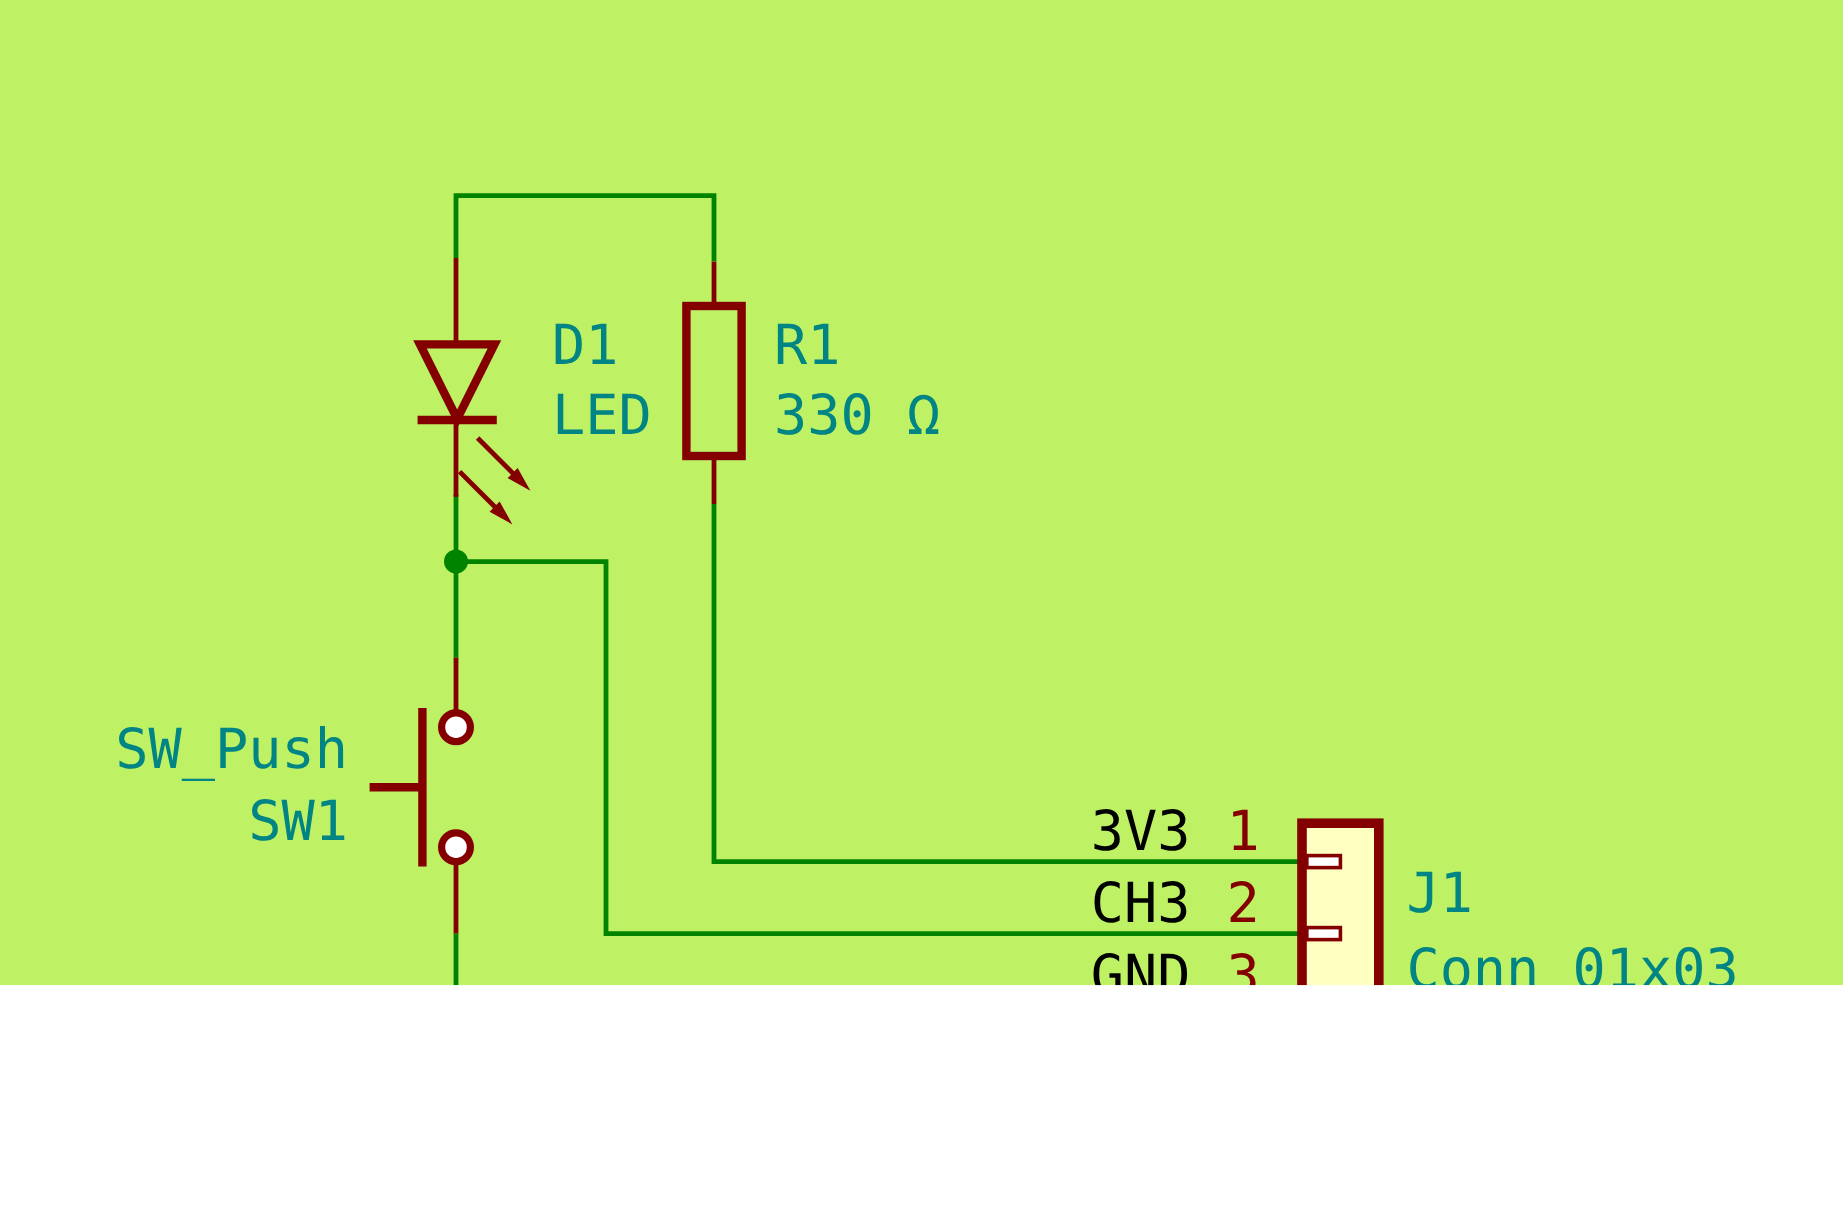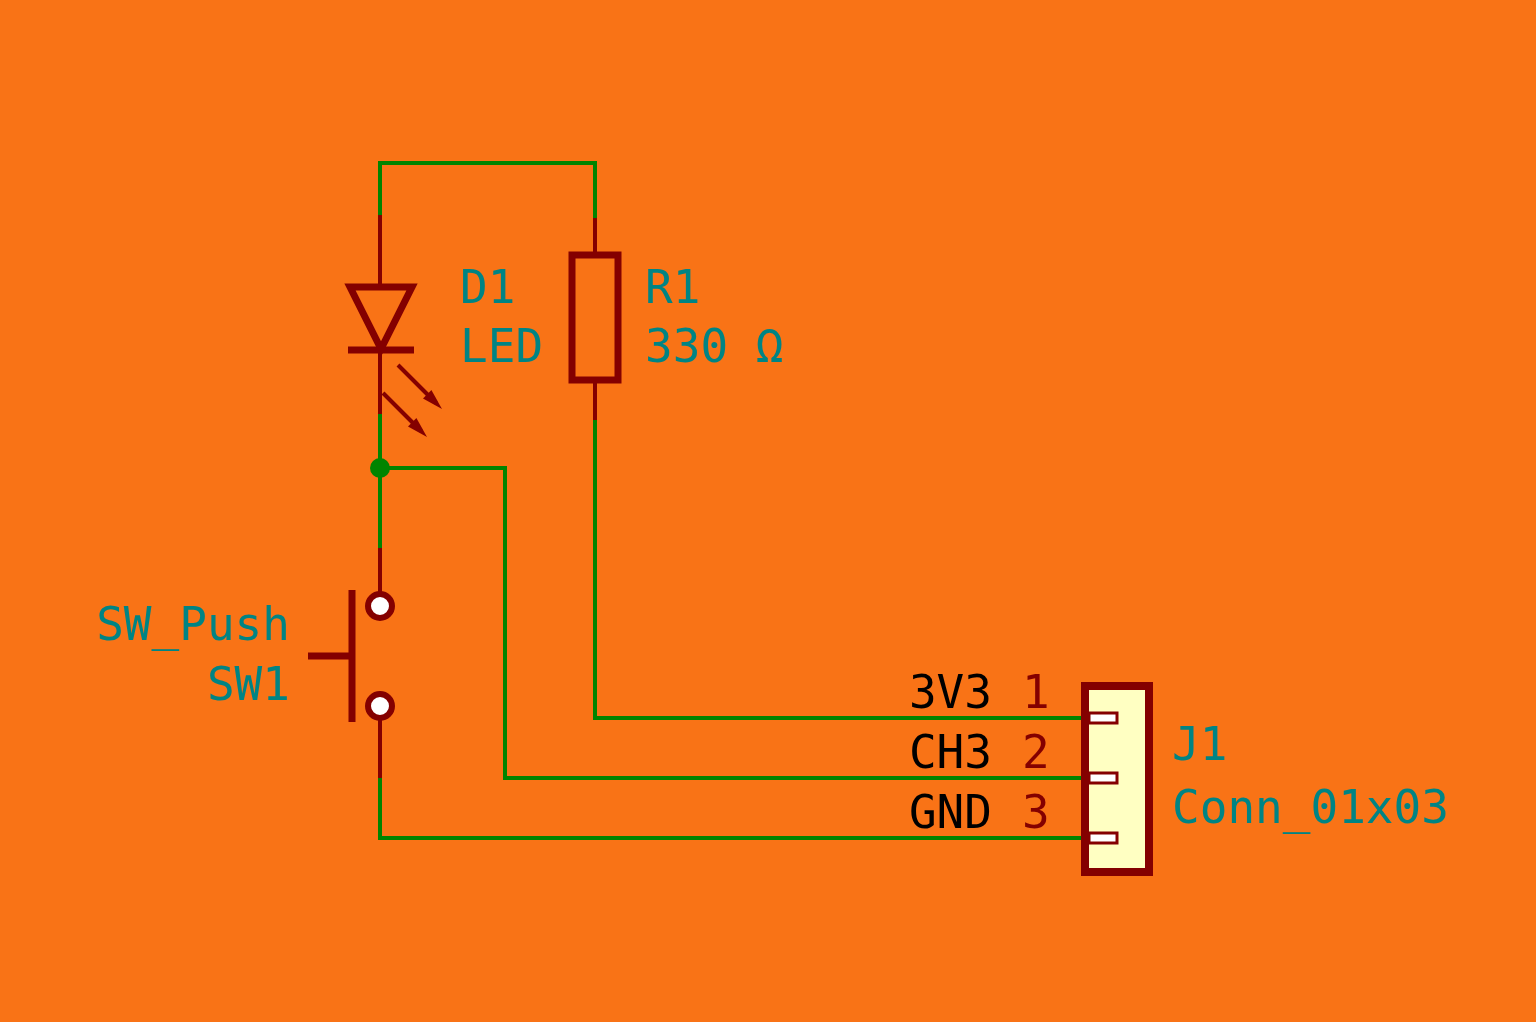--- a/index.html
+++ b/index.html
@@ -3,22 +3,22 @@
 <meta charset="utf-8">
 <style>
   html, body {
     margin: 0;
     padding: 0;
     background: #ffffff;
   }
   .canvas {
     position: relative;
     width: 1536px;
-    height: 1022px;
-    background: #f97316;
+    height: 821px;
+    background: #bef264;
     overflow: hidden;
   }
   svg {
     display: block;
     font-family: "DejaVu Sans Mono", "Liberation Mono", monospace;
   }
   .wire {
     stroke: #008400;
     stroke-width: 4;
     fill: none;

